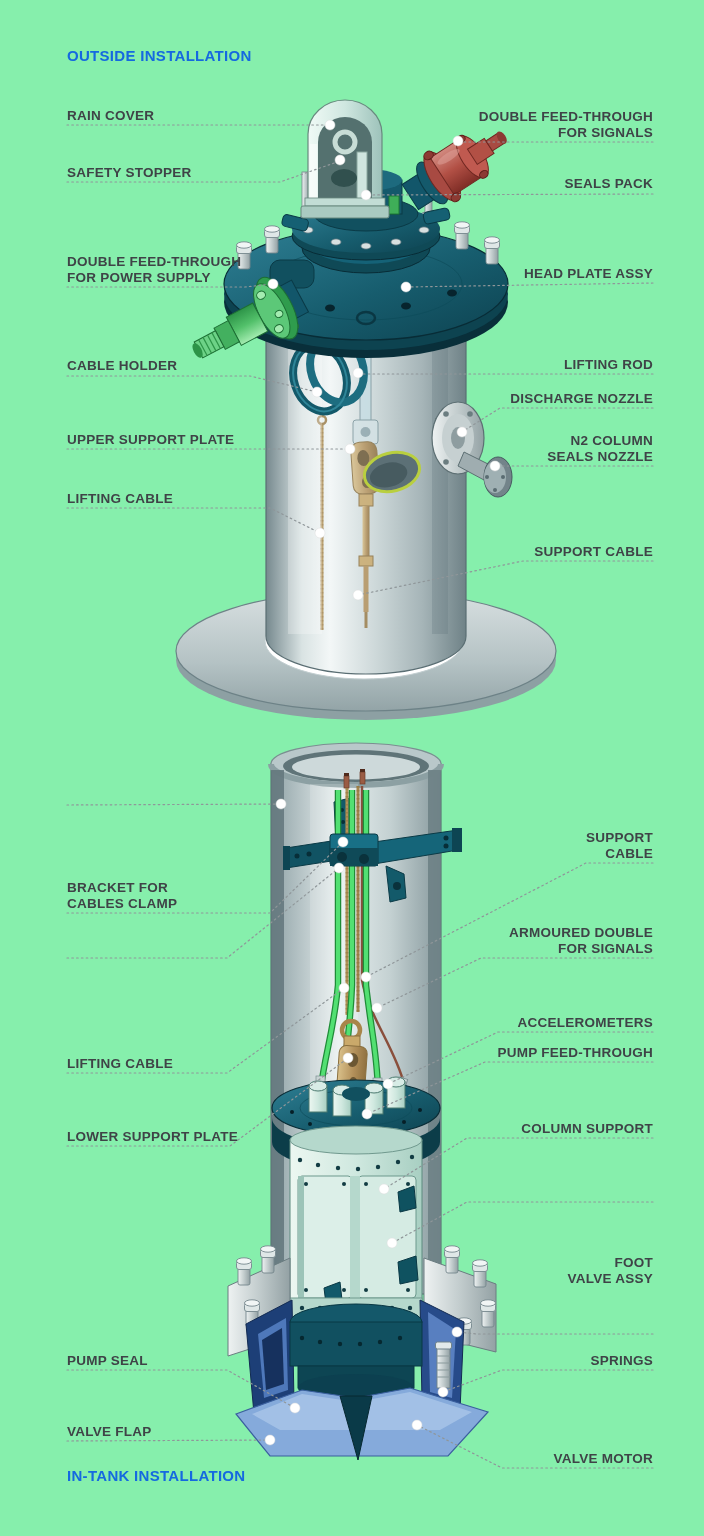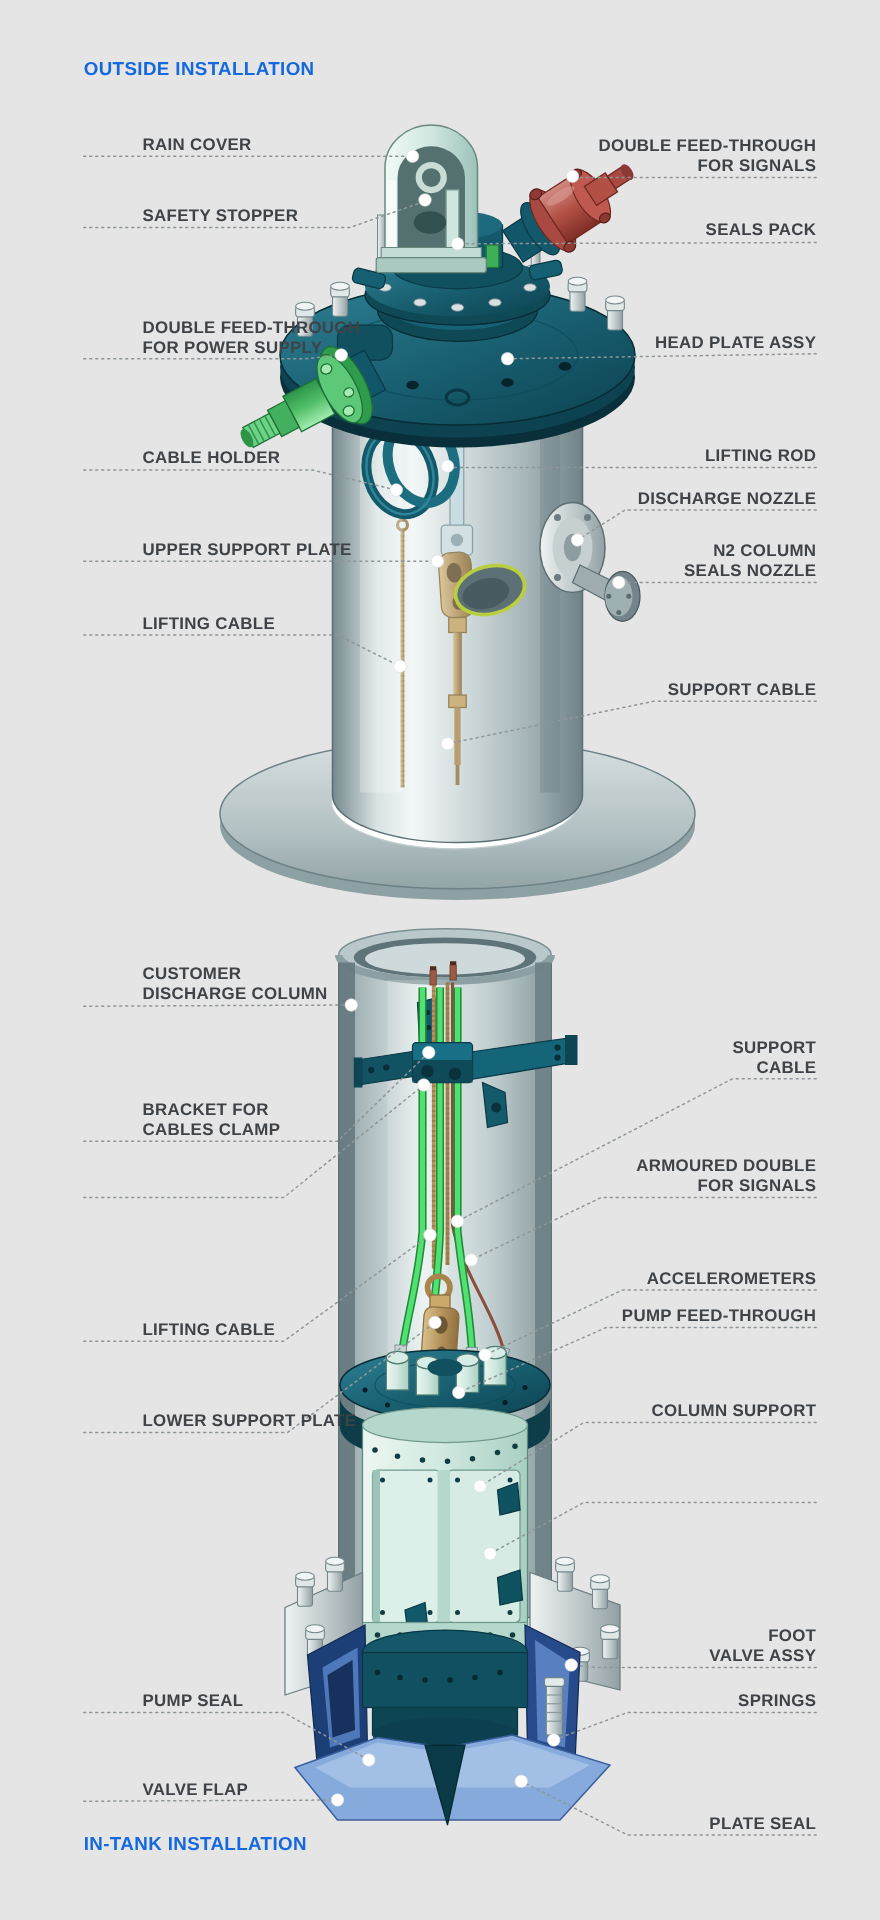--- a/index.html
+++ b/index.html
@@ -1,20 +1,20 @@
 <!DOCTYPE html>
 <html><head>
 <meta charset="utf-8">
 <style>
   html,body{margin:0;padding:0;background:#fff;}
-  .stage{position:relative;width:704px;height:1536px;background:#e5e5e5;overflow:hidden;
+  .stage{position:relative;width:704px;height:1536px;background:#86efac;overflow:hidden;
          font-family:"Liberation Sans",sans-serif;}
   .stage svg{position:absolute;left:0;top:0;}
   .lbl{position:absolute;left:67px;font:700 13.5px/16px "Liberation Sans",sans-serif;
-       color:#3f4347;letter-spacing:.25px;white-space:nowrap;margin-left:47px;}
+       color:#3f4347;letter-spacing:.25px;white-space:nowrap;}
   .lbl.r{left:auto;right:51px;text-align:right;}
   .dtitle{position:absolute;left:67px;font:700 15px/18px "Liberation Sans",sans-serif;
        color:#1569e0;letter-spacing:.3px;white-space:nowrap;}
 </style>
 </head>
 <body>
 
 <div class="stage">
 
 <svg width="704" height="1536" viewBox="0 0 704 1536">
@@ -511,24 +511,20 @@
   <div>DISCHARGE NOZZLE</div>
     </div>
 <div class="lbl r" style="top:433px">
   <div>N2 COLUMN</div>
   <div>SEALS NOZZLE</div>
     </div>
 <div class="lbl r" style="top:544px">
   <div>SUPPORT CABLE</div>
     </div>
 
-<div class="lbl" style="top:771px">
-  <div>CUSTOMER</div>
-  <div>DISCHARGE COLUMN</div>
-    </div>
 <div class="lbl" style="top:880px">
   <div>BRACKET FOR</div>
   <div>CABLES CLAMP</div>
     </div>
 <div class="lbl" style="top:1056px">
   <div>LIFTING CABLE</div>
     </div>
 <div class="lbl" style="top:1129px">
   <div>LOWER SUPPORT PLATE</div>
     </div>
@@ -549,26 +545,26 @@
     </div>
 <div class="lbl r" style="top:1015px">
   <div>ACCELEROMETERS</div>
     </div>
 <div class="lbl r" style="top:1045px">
   <div>PUMP FEED-THROUGH</div>
     </div>
 <div class="lbl r" style="top:1121px">
   <div>COLUMN SUPPORT</div>
     </div>
-<div class="lbl r" style="top:1301px">
+<div class="lbl r" style="top:1255px">
   <div>FOOT</div>
   <div>VALVE ASSY</div>
     </div>
 <div class="lbl r" style="top:1353px">
   <div>SPRINGS</div>
     </div>
 <div class="lbl r" style="top:1451px">
-  <div>PLATE SEAL</div>
+  <div>VALVE MOTOR</div>
     </div>
 
 <div class="dtitle" style="top:1467px">IN-TANK INSTALLATION</div>
 
 </div>
 
 </body></html>

